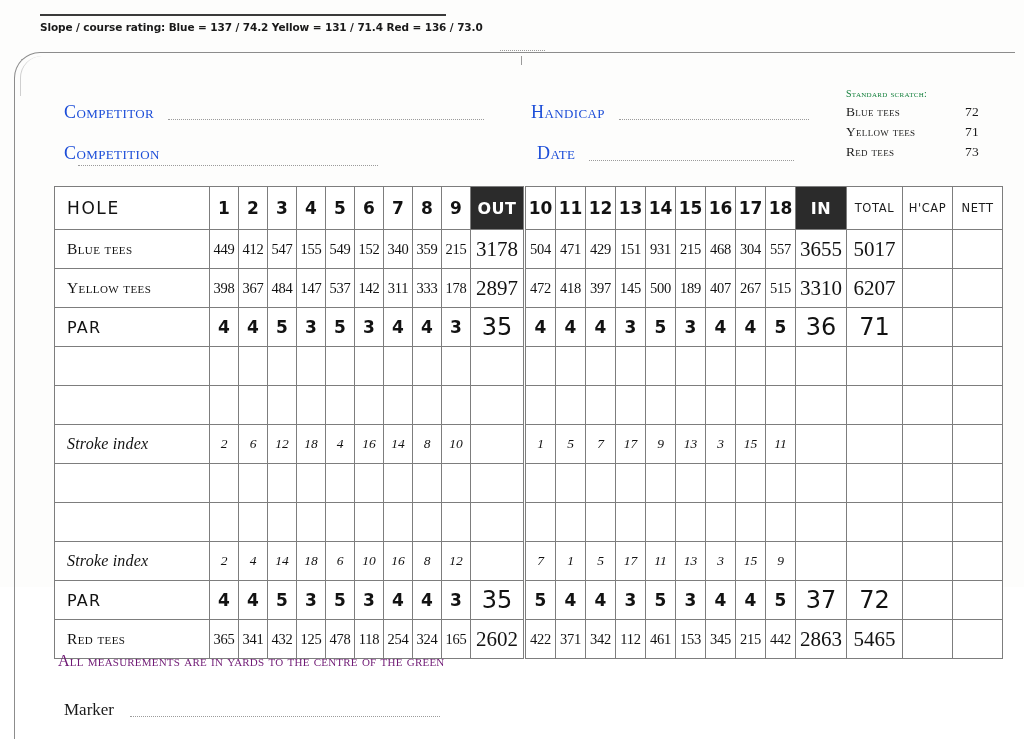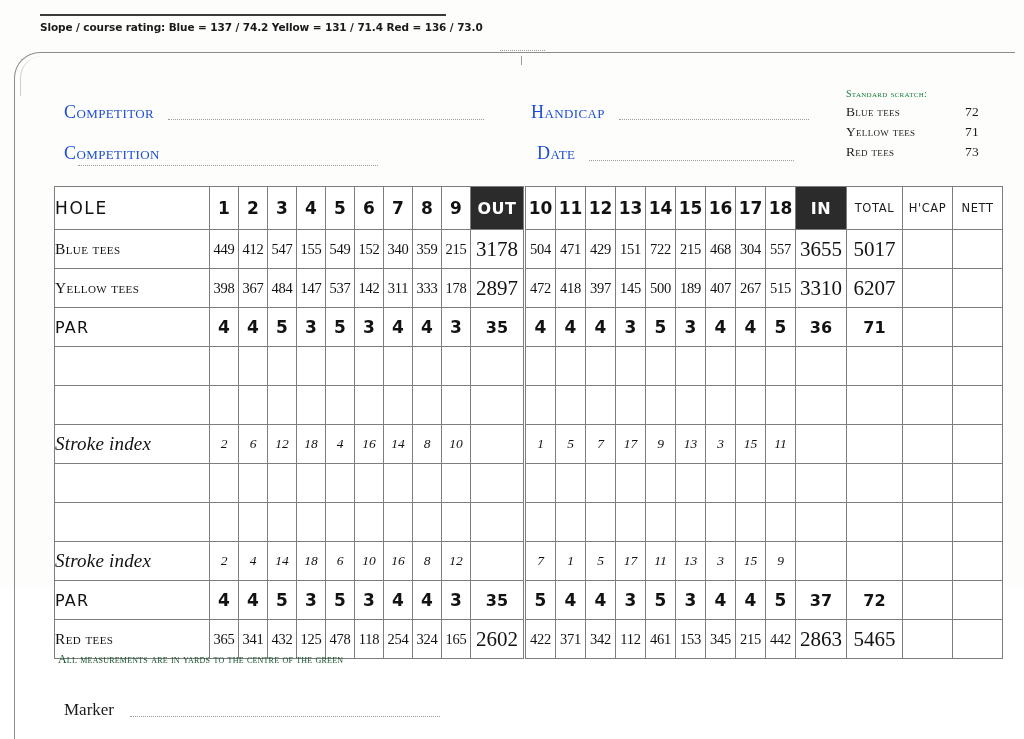--- a/index.html
+++ b/index.html
@@ -102,81 +102,81 @@
     height:38px;
     font-size:14px;
     color:#121212;
   }
   .tbl tr.r-hole td{height:42px;}
   .tbl tr.r-blank td{height:38px;}
 
   
   td.lbl-cell{
     text-align:left;
-    padding-left:0;
+    padding-left:12px;
     font-variant:small-caps;
     font-size:15.5px;
     letter-spacing:0.4px;
   }
   td.lbl-cell.hole{
     font-family:"DejaVu Sans", sans-serif;
     font-variant:normal;
     font-size:17px;
     letter-spacing:1.6px;
     font-weight:400;
   }
   td.lbl-cell.par{
     font-family:"DejaVu Sans", sans-serif;
     font-variant:normal;
     font-size:16px;
     letter-spacing:1.2px;
   }
   td.lbl-cell.si{
     font-variant:normal;
     font-style:italic;
-    font-size:19px;
+    font-size:16px;
     letter-spacing:0.2px;
   }
 
   
   td.num{font-size:14.5px;letter-spacing:-0.2px;}
   td.hole-num{
     font-family:"DejaVu Sans", sans-serif;
     font-weight:bold;font-size:17px;
   }
   td.par-num{
     font-family:"DejaVu Sans", sans-serif;
     font-weight:bold;font-size:17px;
   }
   td.si-num{font-style:italic;font-size:13.5px;}
   td.tot-num{font-size:21px;}
   td.par-tot{
     font-family:"DejaVu Sans", sans-serif;
-    font-weight:bold;font-size:16px;
+    font-weight:normal;font-size:24px;
   }
 
   
   td.dark{
     background:#2b2b2b;color:#ffffff;
     font-family:"DejaVu Sans", sans-serif;
     font-weight:bold;font-size:16px;letter-spacing:0.5px;
   }
   td.meta-head{
     font-family:"DejaVu Sans", sans-serif;
     font-size:11.5px;letter-spacing:0.6px;color:#1c1c1c;
   }
 
   
   td.sep-left{border-left:1.8px solid #3f3f3f;}
 
   
   .note{
     position:absolute;left:58px;top:652px;
     font-variant:small-caps;
-    font-size:12px;letter-spacing:0.2px;color:#14532d;
+    font-size:16px;letter-spacing:0.2px;color:#701a75;
     white-space:nowrap;
   }
 
   
   .sig{position:absolute;top:700px;display:flex;align-items:baseline;}
   .sig .lbl{font-size:17px;color:#1b1b1b;white-space:nowrap;}
   .sig .dots{margin-left:16px;}
 </style>
 </head>
 <body>
@@ -432,21 +432,21 @@
           <td class="dark sep-left">IN</td>
           <td class="meta-head">TOTAL</td>
           <td class="meta-head">H'CAP</td>
           <td class="meta-head">NETT</td>
         </tr>
         <tr class="">
           <td class="num">504</td>
           <td class="num">471</td>
           <td class="num">429</td>
           <td class="num">151</td>
-          <td class="num">722</td>
+          <td class="num">931</td>
           <td class="num">215</td>
           <td class="num">468</td>
           <td class="num">304</td>
           <td class="num">557</td>
           <td class="tot-num sep-left">3655</td>
           <td class="tot-num">5017</td>
           <td></td>
           <td></td>
         </tr>
         <tr class="">

